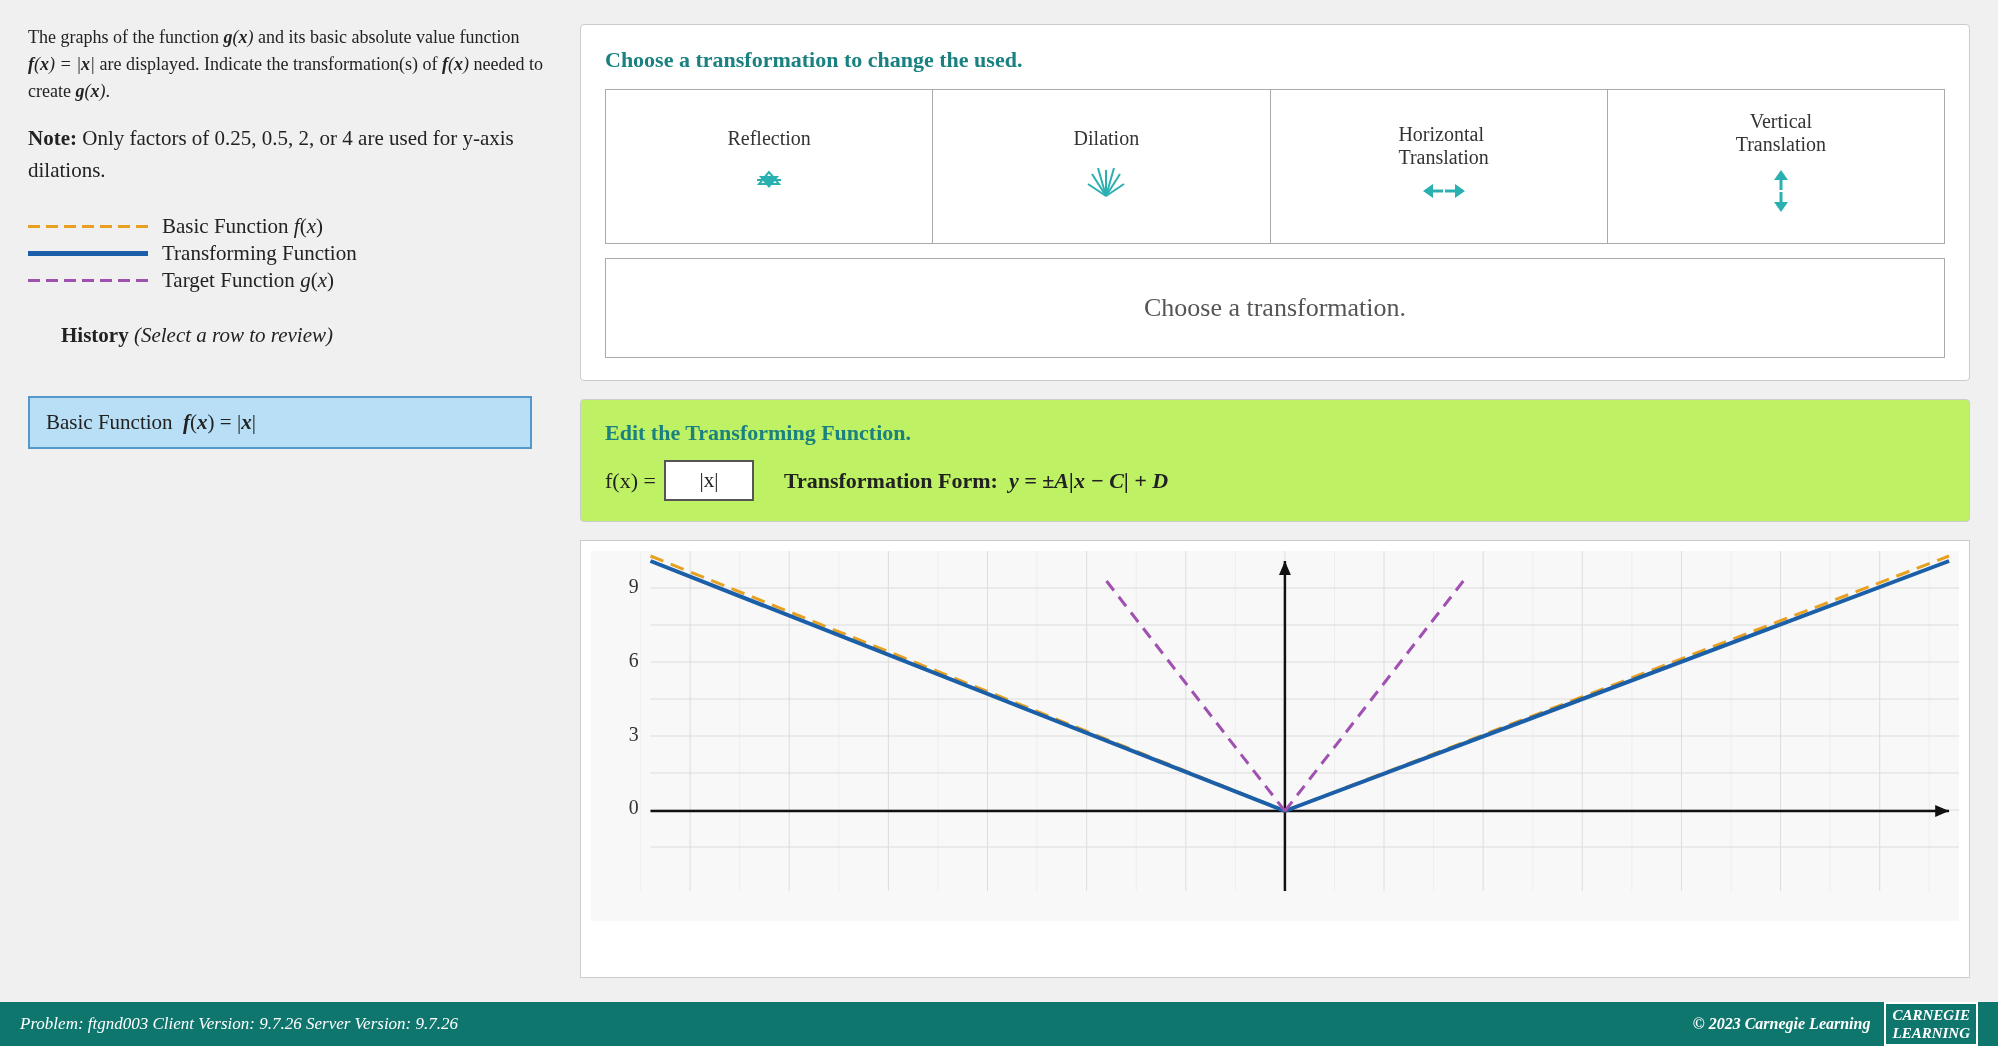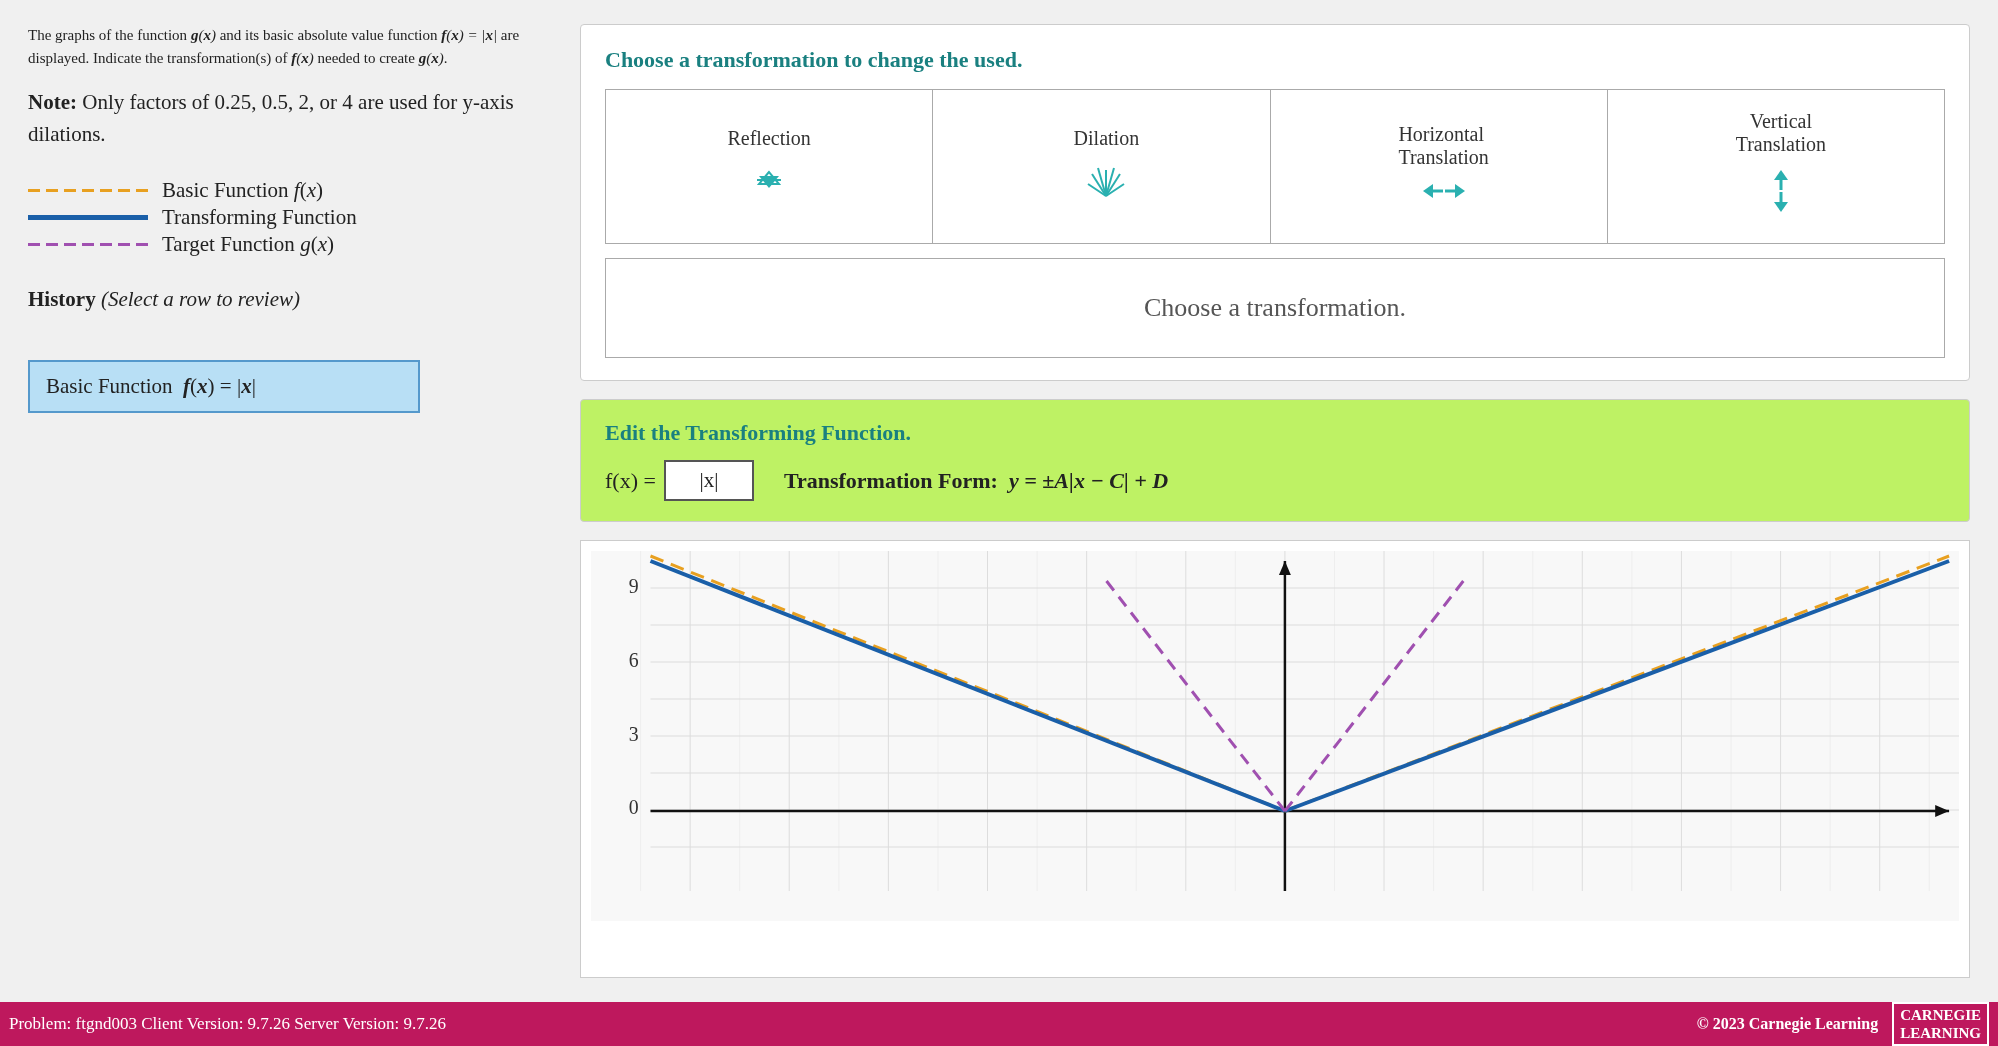--- a/index.html
+++ b/index.html
@@ -21,21 +21,21 @@
       width: 520px;
       flex-shrink: 0;
     }
     .right-panel {
       flex: 1;
       display: flex;
       flex-direction: column;
       gap: 18px;
     }
     .intro-text {
-      font-size: 15px;
+      font-size: 18px;
       line-height: 1.5;
       color: #222;
       margin-bottom: 18px;
     }
     .note-text {
       font-size: 21px;
       color: #222;
       margin-bottom: 28px;
       line-height: 1.5;
     }
@@ -73,32 +73,33 @@
       height: 3px;
     }
     .history-section {
       margin-top: 10px;
     }
     .history-title {
       font-size: 21px;
       font-weight: bold;
       color: #222;
       margin-bottom: 10px;
+      margin-left: 33px;
     }
     .history-title span.italic {
       font-style: italic;
       font-weight: normal;
     }
     .history-row {
       background: #b8dff5;
       border: 2px solid #5599cc;
       padding: 12px 16px;
       font-size: 21px;
       color: #222;
-      width: 392px;
+      width: 504px;
       cursor: pointer;
       margin-top: 48px;
     }
 
     
     .transformation-box {
       background: white;
       border: 1px solid #ccc;
       border-radius: 4px;
       padding: 22px 24px;
@@ -196,28 +197,29 @@
       background: white;
       border: 1px solid #ccc;
       flex: 1;
       padding: 10px;
       position: relative;
       min-height: 370px;
     }
 
     
     .status-bar {
-      background: #be185d;
+      background: #0f766e;
       color: white;
       font-size: 17px;
-      padding: 10px 9px;
+      padding: 10px 20px;
       display: flex;
       justify-content: space-between;
       align-items: center;
       height: 44px;
+      font-style: italic;
     }
     .carnegie-logo {
       display: flex;
       align-items: center;
       gap: 6px;
       font-weight: bold;
       font-size: 16px;
     }
 
     

